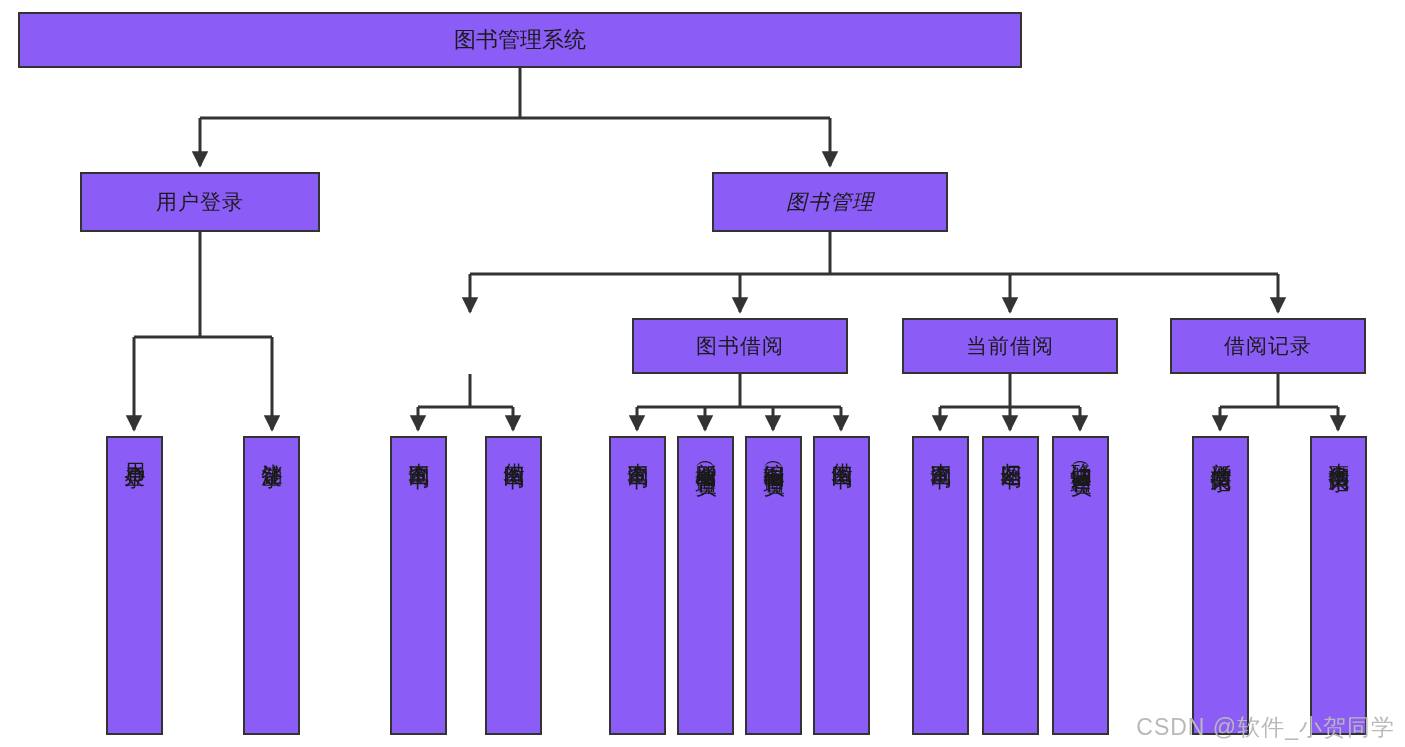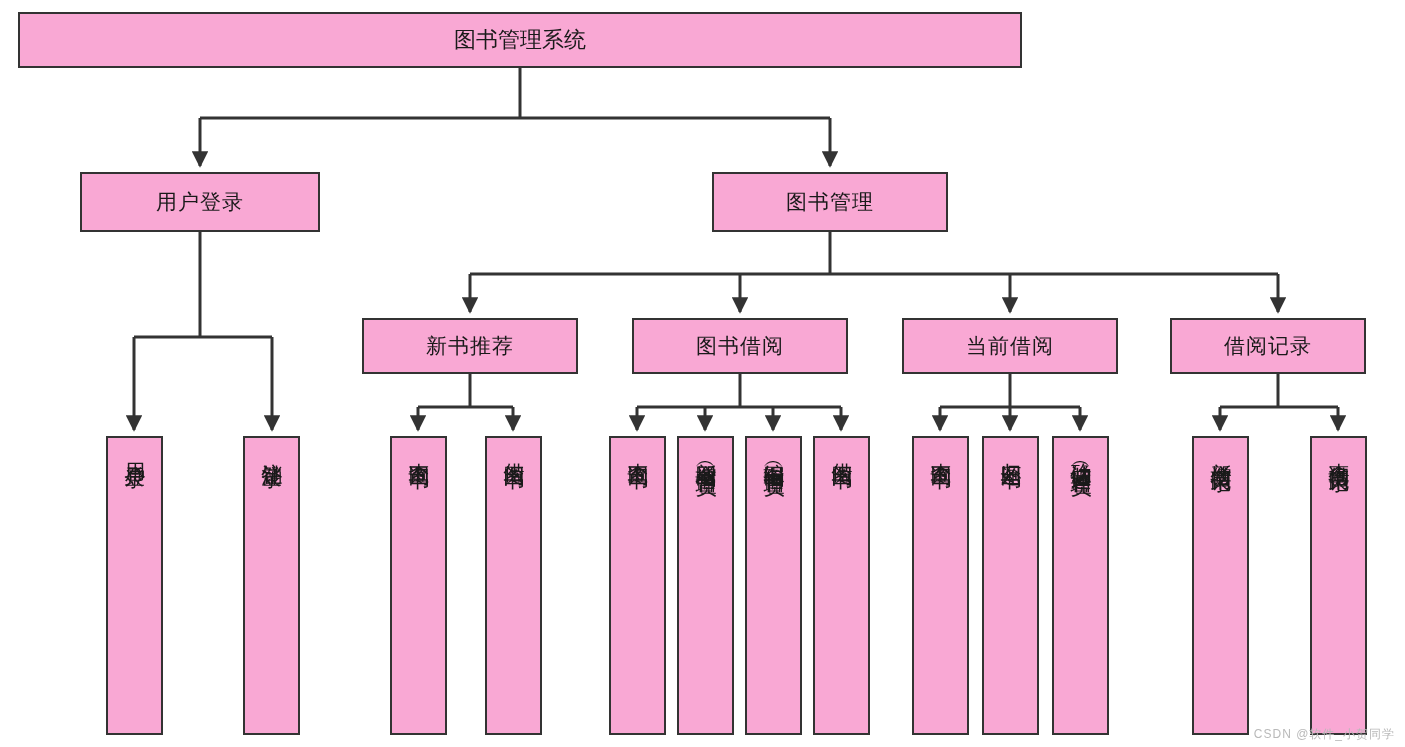--- a/index.html
+++ b/index.html
@@ -21,21 +21,21 @@
     position: absolute;
     left: 0;
     top: 0;
     width: 1405px;
     height: 747px;
   }
   .node {
     position: absolute;
     box-sizing: border-box;
     border: 2px solid #333333;
-    background: #f9a8d4;
+    background: #8b5cf6;
     color: #1a1a1a;
     display: flex;
     align-items: center;
     justify-content: center;
     text-align: center;
   }
   .node.horiz {
     font-size: 21px;
     letter-spacing: 1px;
   }
@@ -53,21 +53,21 @@
     text-orientation: upright;
     line-height: 1.18;
     letter-spacing: 2px;
     display: block;
     white-space: nowrap;
   }
   .watermark {
     position: absolute;
     right: 10px;
     bottom: 4px;
-    font-size: 12px;
+    font-size: 23px;
     color: #b9b9b9;
     letter-spacing: 1px;
     white-space: nowrap;
     pointer-events: none;
   }
 </style>
 </head>
 <body>
 
 <div id="canvas">
@@ -122,27 +122,24 @@
     </g>
   </svg>
 
   <div class="node root" style="left:18px; top:12px; width:1004px; height:56px;">
     <span>图书管理系统</span>
   </div>
 
   <div class="node horiz" style="left:80px; top:172px; width:240px; height:60px;">
     <span>用户登录</span>
   </div>
-  <div class="node horiz" style="left:712px; top:172px; width:236px; height:60px;">
+  <div class="node horiz" style="left:712px; top:172px; width:236px; height:60px;font-style:italic;">
     <span>图书管理</span>
   </div>
 
-  <div class="node horiz" style="left:362px; top:318px; width:216px; height:56px;">
-    <span>新书推荐</span>
-  </div>
   <div class="node horiz" style="left:902px; top:318px; width:216px; height:56px;">
     <span>当前借阅</span>
   </div>
   <div class="node horiz" style="left:632px; top:318px; width:216px; height:56px;">
     <span>图书借阅</span>
   </div>
   <div class="node horiz" style="left:1170px; top:318px; width:196px; height:56px;">
     <span>借阅记录</span>
   </div>
 

